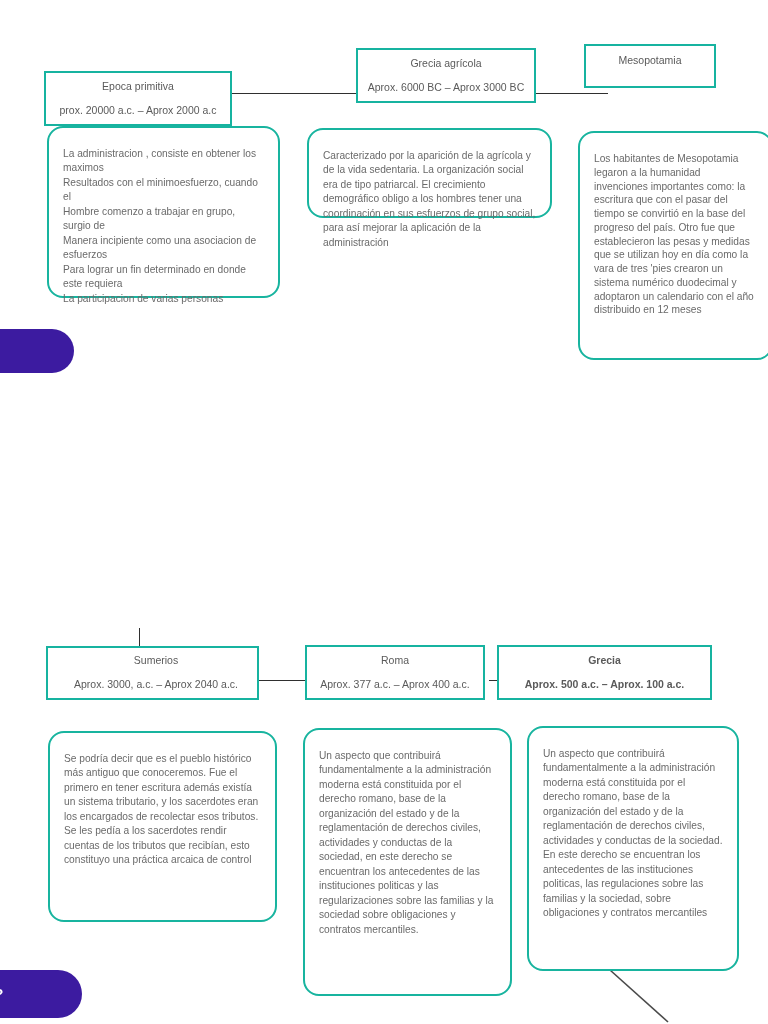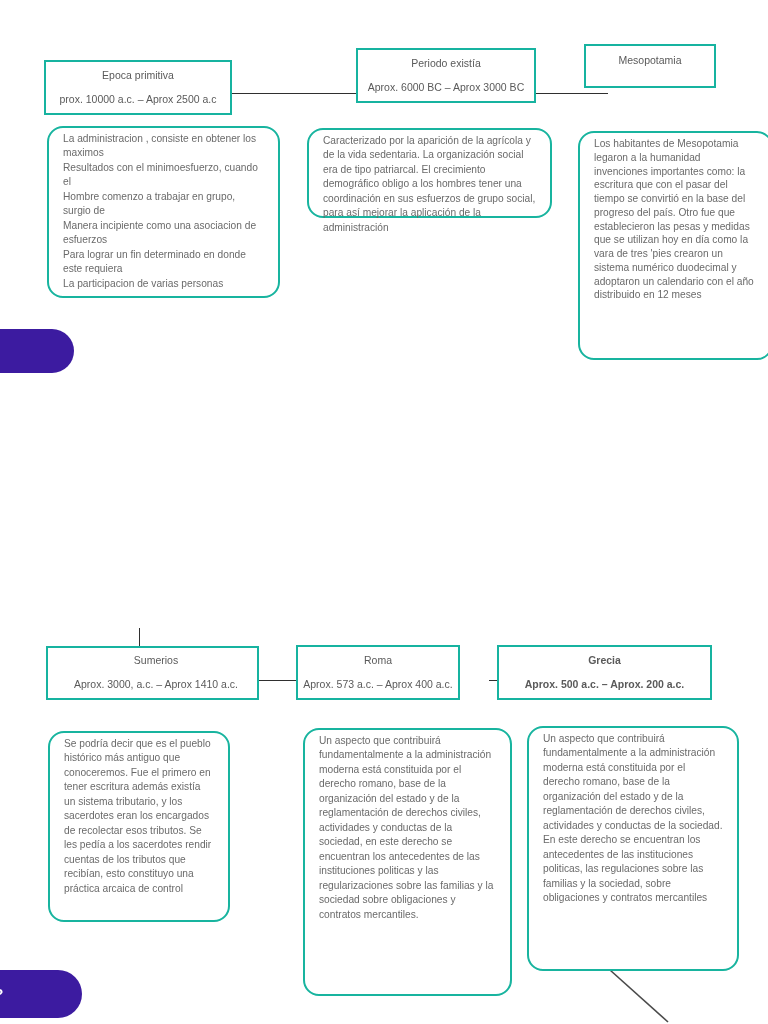--- a/index.html
+++ b/index.html
@@ -54,21 +54,21 @@
     box-sizing: border-box;
     border: 2px solid #18b49f;
     border-radius: 16px;
     background: #ffffff;
     z-index: 3;
   }
   .card .body {
     font-size: 10.2px;
     line-height: 1.42;
     color: #6a6a6a;
-    padding: 4px 14px 10px 14px;
+    padding: 19px 14px 10px 14px;
     white-space: pre-line;
   }
   .card.tight .body {
     line-height: 1.35;
   }
 
   
   .lineh {
     position: absolute;
     height: 0;
@@ -118,27 +118,27 @@
   <div class="lineh" style="left:536px; top:93px; width:72px;"></div>
 
   <div class="linev" style="left:139px; top:628px; height:18px;"></div>
   <div class="lineh" style="left:259px; top:680px; width:46px;"></div>
   <div class="lineh" style="left:489px; top:680px; width:36px;"></div>
 
   <svg class="diag" style="left:610px; top:970px; width:120px; height:60px;" viewBox="0 0 120 60">
     <line x1="0" y1="0" x2="58" y2="52"></line>
   </svg>
 
-  <div class="hdr" style="left:44px; top:60px; width:188px; height:55px;">
+  <div class="hdr" style="left:44px; top:71px; width:188px; height:55px;">
     <div class="t">Epoca primitiva</div>
-    <div class="s">prox. 10000 a.c. – Aprox 2500 a.c</div>
+    <div class="s">prox. 20000 a.c. – Aprox 2000 a.c</div>
   </div>
 
   <div class="hdr" style="left:356px; top:48px; width:180px; height:55px;">
-    <div class="t">Periodo existía</div>
+    <div class="t">Grecia agrícola</div>
     <div class="s">Aprox. 6000 BC – Aprox 3000 BC</div>
   </div>
 
   <div class="hdr" style="left:584px; top:44px; width:132px; height:44px;">
     <div class="t">Mesopotamia</div>
   </div>
 
   <div class="card" style="left:47px; top:126px; width:233px; height:172px;">
     <div class="body">La administracion , consiste en obtener los maximos
 Resultados con el minimoesfuerzo, cuando el
@@ -151,34 +151,34 @@
   <div class="card" style="left:307px; top:128px; width:245px; height:90px;">
     <div class="body">Caracterizado por la aparición de la agrícola y de la vida sedentaria. La organización social era de tipo patriarcal. El crecimiento demográfico obligo a los hombres tener una coordinación en sus esfuerzos de grupo social, para así mejorar la aplicación de la administración</div>
   </div>
 
   <div class="card tight" style="left:578px; top:131px; width:195px; height:229px;">
     <div class="body">Los habitantes de Mesopotamia legaron a la humanidad invenciones importantes como: la escritura que con el pasar del tiempo se convirtió en la base del progreso del país. Otro fue que establecieron las pesas y medidas que se utilizan hoy en día como la vara de tres 'pies crearon un sistema numérico duodecimal y adoptaron un calendario con el año distribuido en 12 meses</div>
   </div>
 
   <div class="hdr" style="left:46px; top:646px; width:213px; height:54px;padding-left:7px;">
     <div class="t">Sumerios</div>
-    <div class="s">Aprox. 3000, a.c. – Aprox 1410 a.c.</div>
+    <div class="s">Aprox. 3000, a.c. – Aprox 2040 a.c.</div>
   </div>
 
-  <div class="hdr" style="left:296px; top:645px; width:164px; height:55px;">
+  <div class="hdr" style="left:305px; top:645px; width:180px; height:55px;">
     <div class="t">Roma</div>
-    <div class="s">Aprox. 573 a.c. – Aprox 400 a.c.</div>
+    <div class="s">Aprox. 377 a.c. – Aprox 400 a.c.</div>
   </div>
 
   <div class="hdr" style="left:497px; top:645px; width:215px; height:55px;font-weight:bold;">
     <div class="t">Grecia</div>
-    <div class="s">Aprox. 500 a.c. – Aprox. 200 a.c.</div>
+    <div class="s">Aprox. 500 a.c. – Aprox. 100 a.c.</div>
   </div>
 
-  <div class="card" style="left:48px; top:731px; width:182px; height:191px;">
+  <div class="card" style="left:48px; top:731px; width:229px; height:191px;">
     <div class="body">Se podría decir que es el pueblo histórico más antiguo que conoceremos. Fue el primero en tener escritura además existía un sistema tributario, y los sacerdotes eran los encargados de recolectar esos tributos. Se les pedía a los sacerdotes rendir cuentas de los tributos que recibían, esto constituyo una práctica arcaica de control</div>
   </div>
 
   <div class="card" style="left:303px; top:728px; width:209px; height:268px;">
     <div class="body">Un aspecto que contribuirá fundamentalmente a la administración moderna está constituida por el derecho romano, base de la organización del estado y de la reglamentación de derechos civiles, actividades y conductas de la sociedad, en este derecho se encuentran los antecedentes de las instituciones politicas y las regularizaciones sobre las familias y la sociedad sobre obligaciones y contratos mercantiles.</div>
   </div>
 
   <div class="card" style="left:527px; top:726px; width:212px; height:245px;">
     <div class="body">Un aspecto que contribuirá fundamentalmente a la administración moderna está constituida por el derecho romano, base de la organización del estado y de la reglamentación de derechos civiles, actividades y conductas de la sociedad. En este derecho se encuentran los antecedentes de las instituciones politicas, las regulaciones sobre las familias y la sociedad, sobre obligaciones y contratos mercantiles</div>
   </div>

